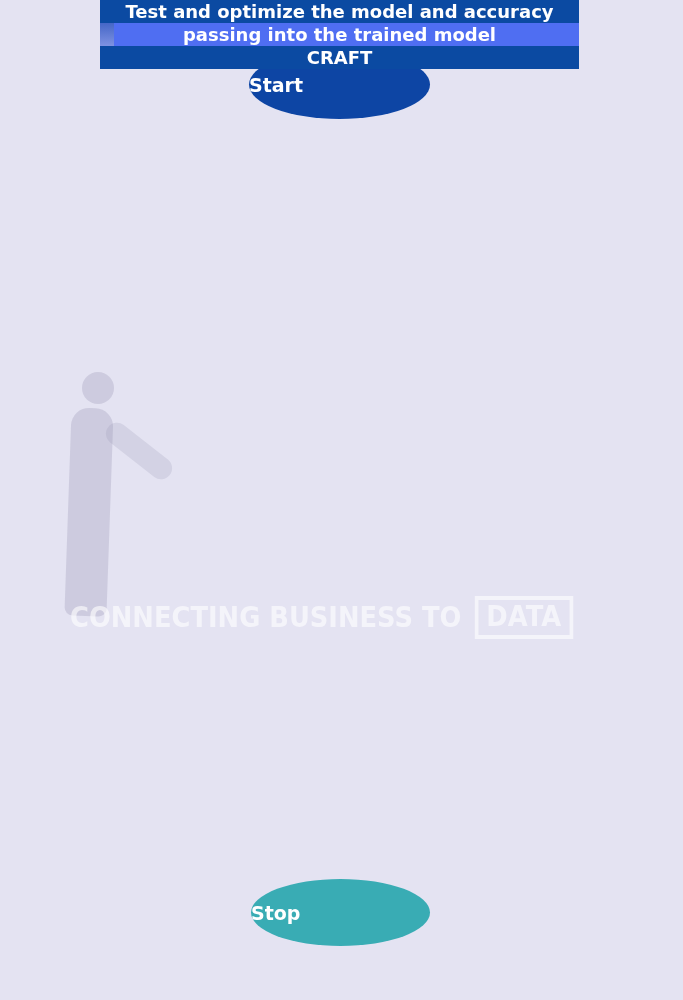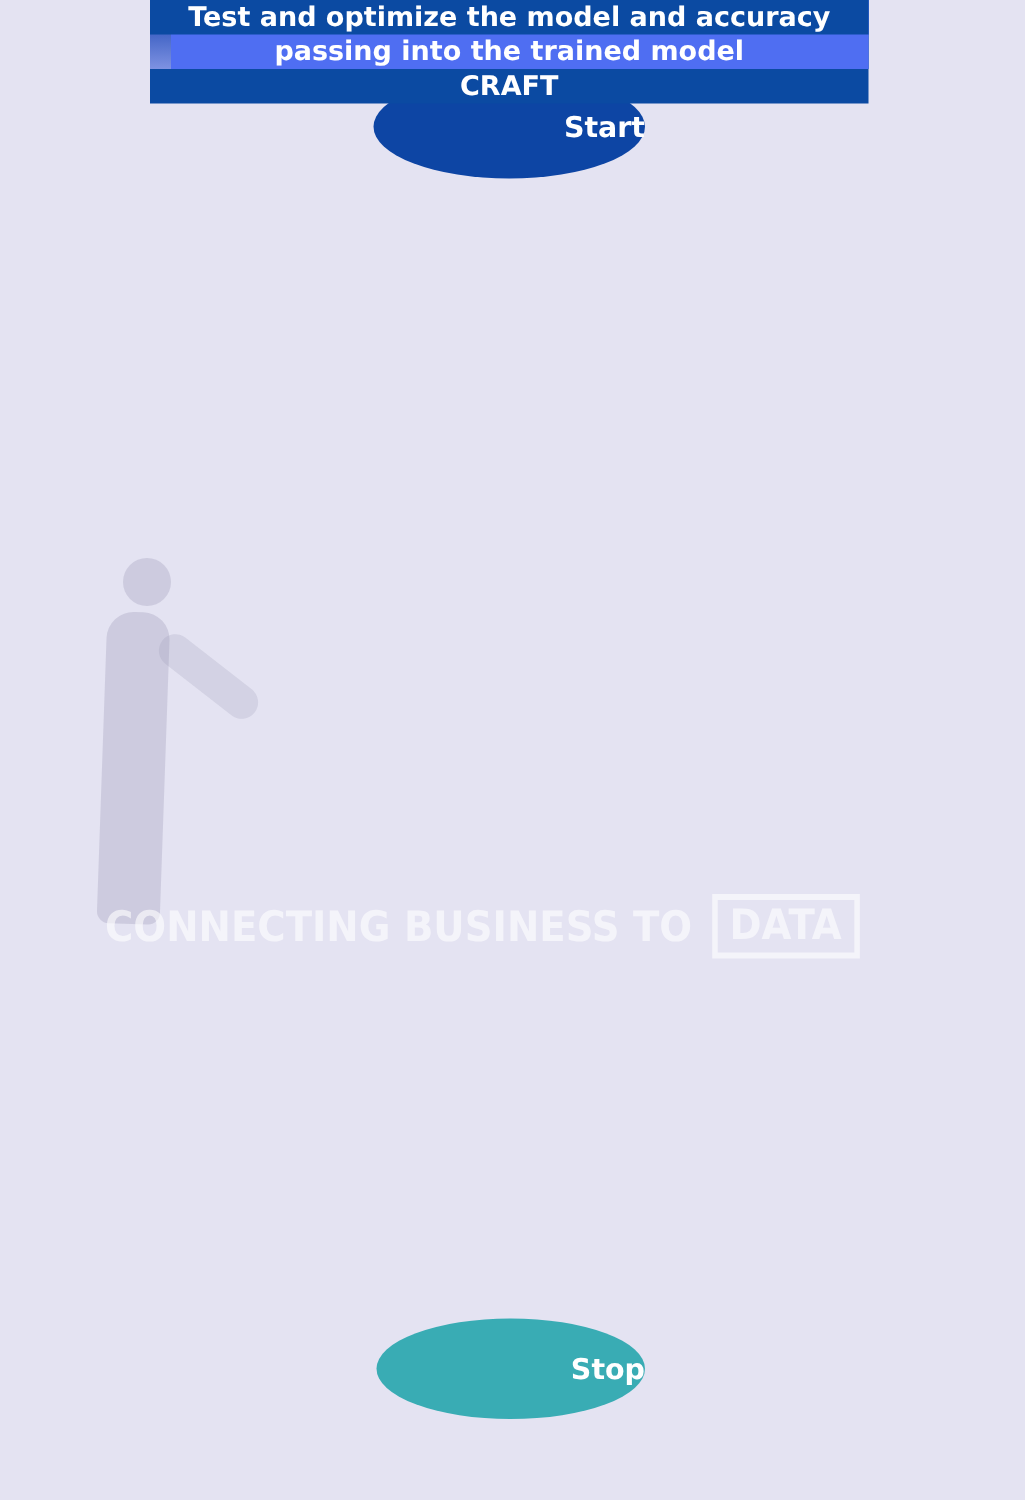--- a/index.html
+++ b/index.html
@@ -53,21 +53,21 @@
   .wm-data-box {
     margin-left: 14px;
     border: 4px solid rgba(255,255,255,0.60);
     padding: 0 9px 2px 9px;
   }
 
   
   .node, .arrow { position: absolute; z-index: 2; }
   .ellipse {
     border-radius: 50%;
-    display: flex; align-items: center; justify-content: flex-end;
+    display: flex; align-items: center; justify-content: flex-start;
     color: #ffffff; font-weight: 700; font-size: 19px;
   }
   .start { left: 249px; top: 50px; width: 181px; height: 69px; background: #0d45a4; }
   .stop  { left: 251px; top: 879px; width: 179px; height: 67px; background: #39acb4; }
 
   .step {
     left: 100px; width: 479px;
     display: flex; align-items: center; justify-content: center;
     color: #ffffff; font-weight: 700; font-size: 18px;
     text-align: center; line-height: 1.28;

